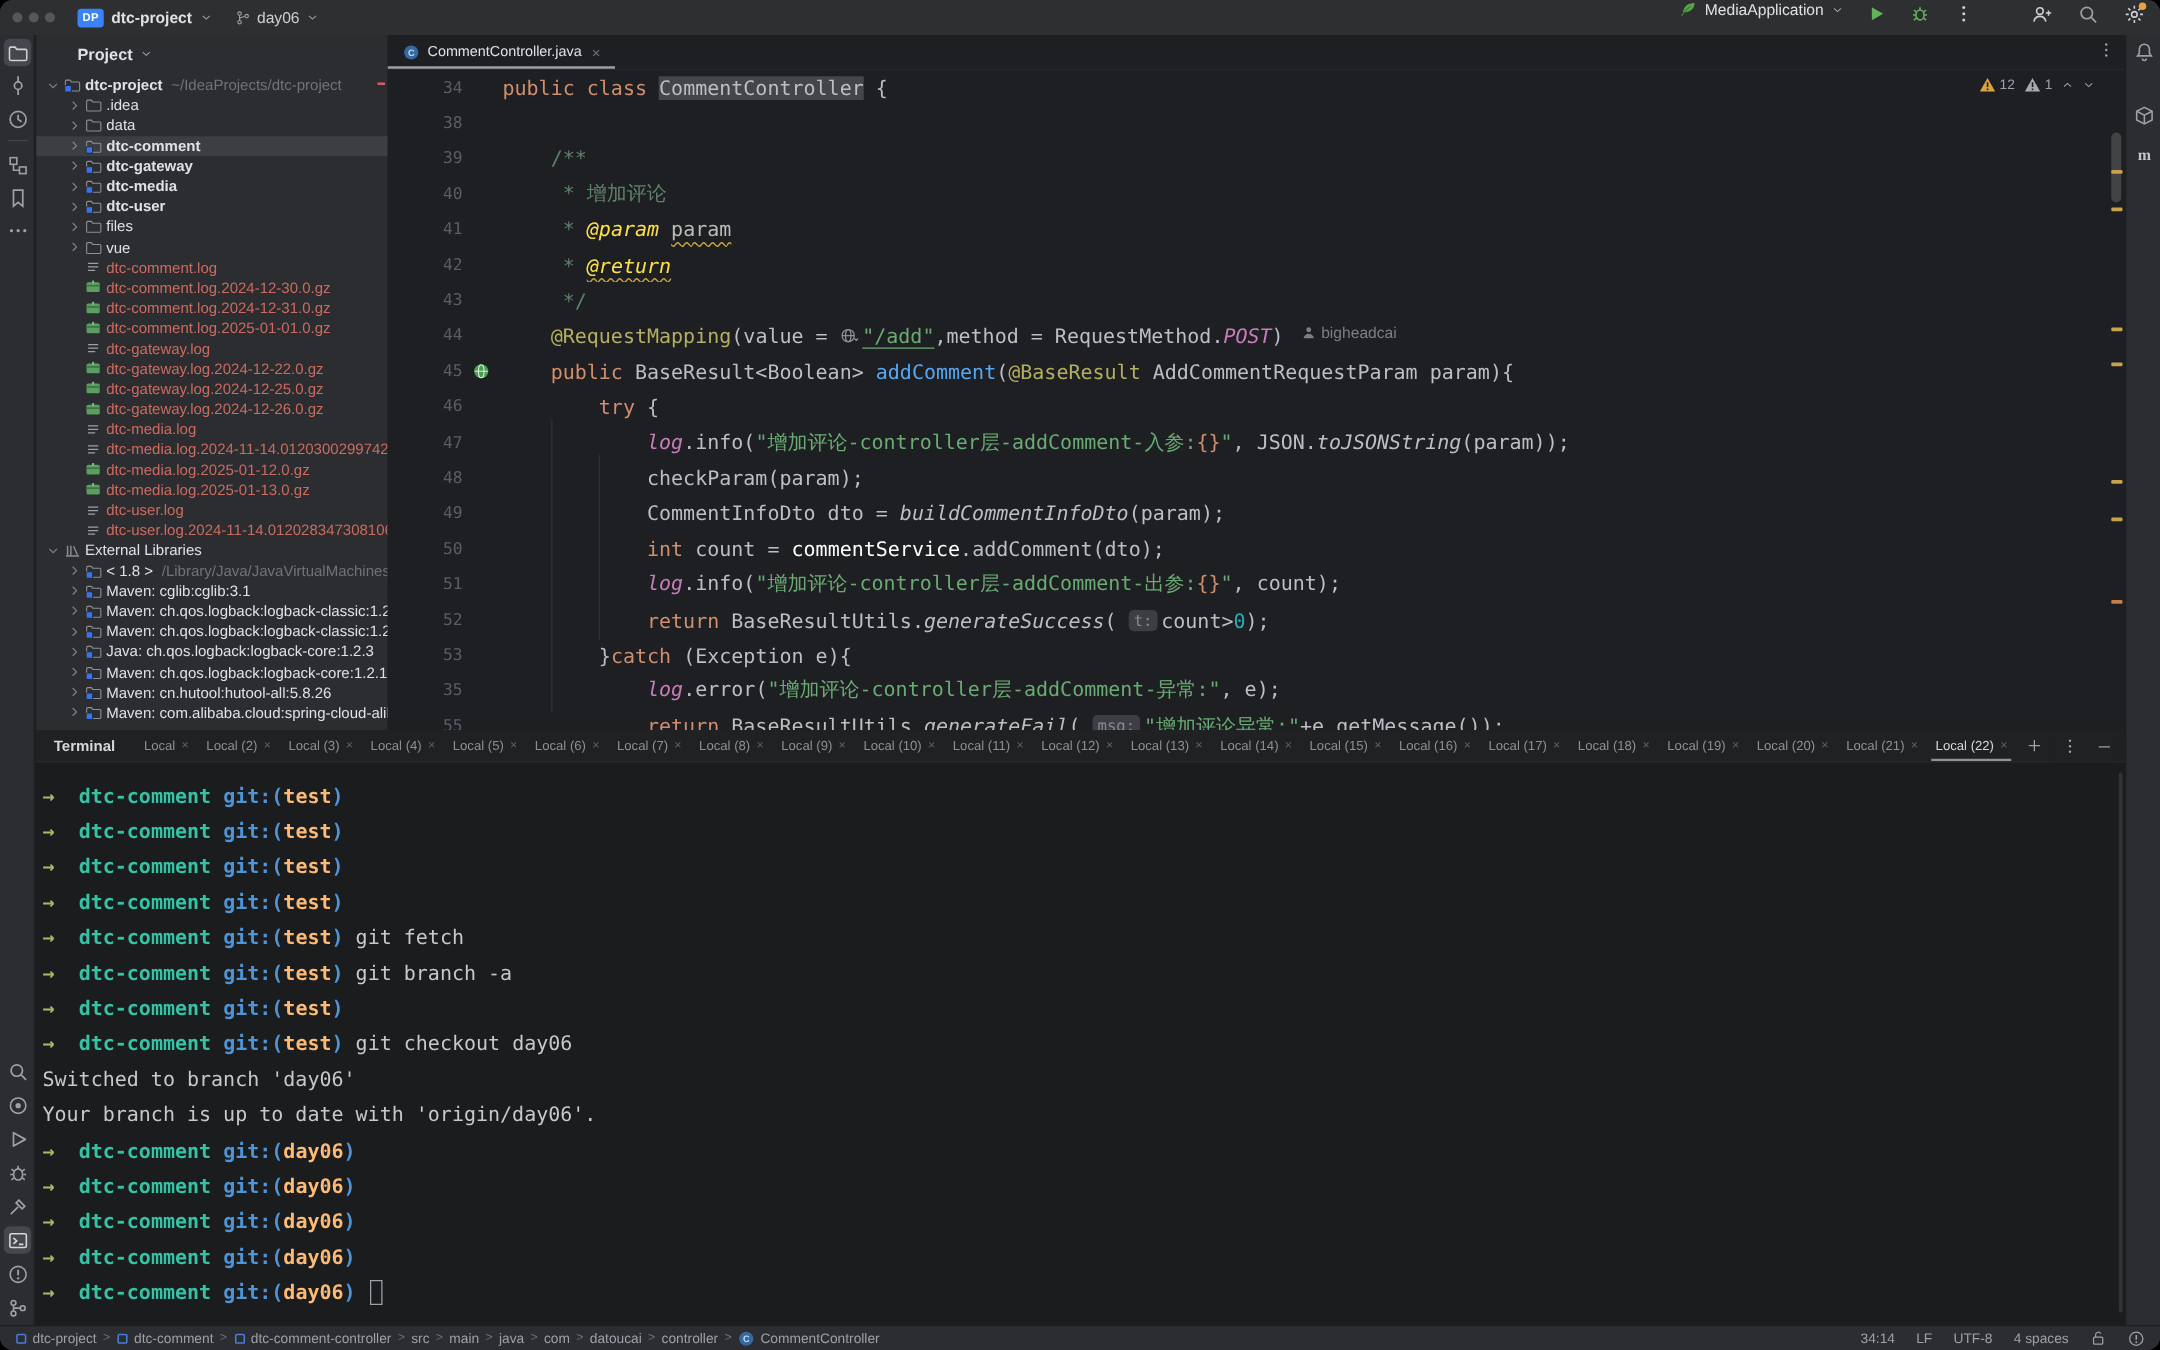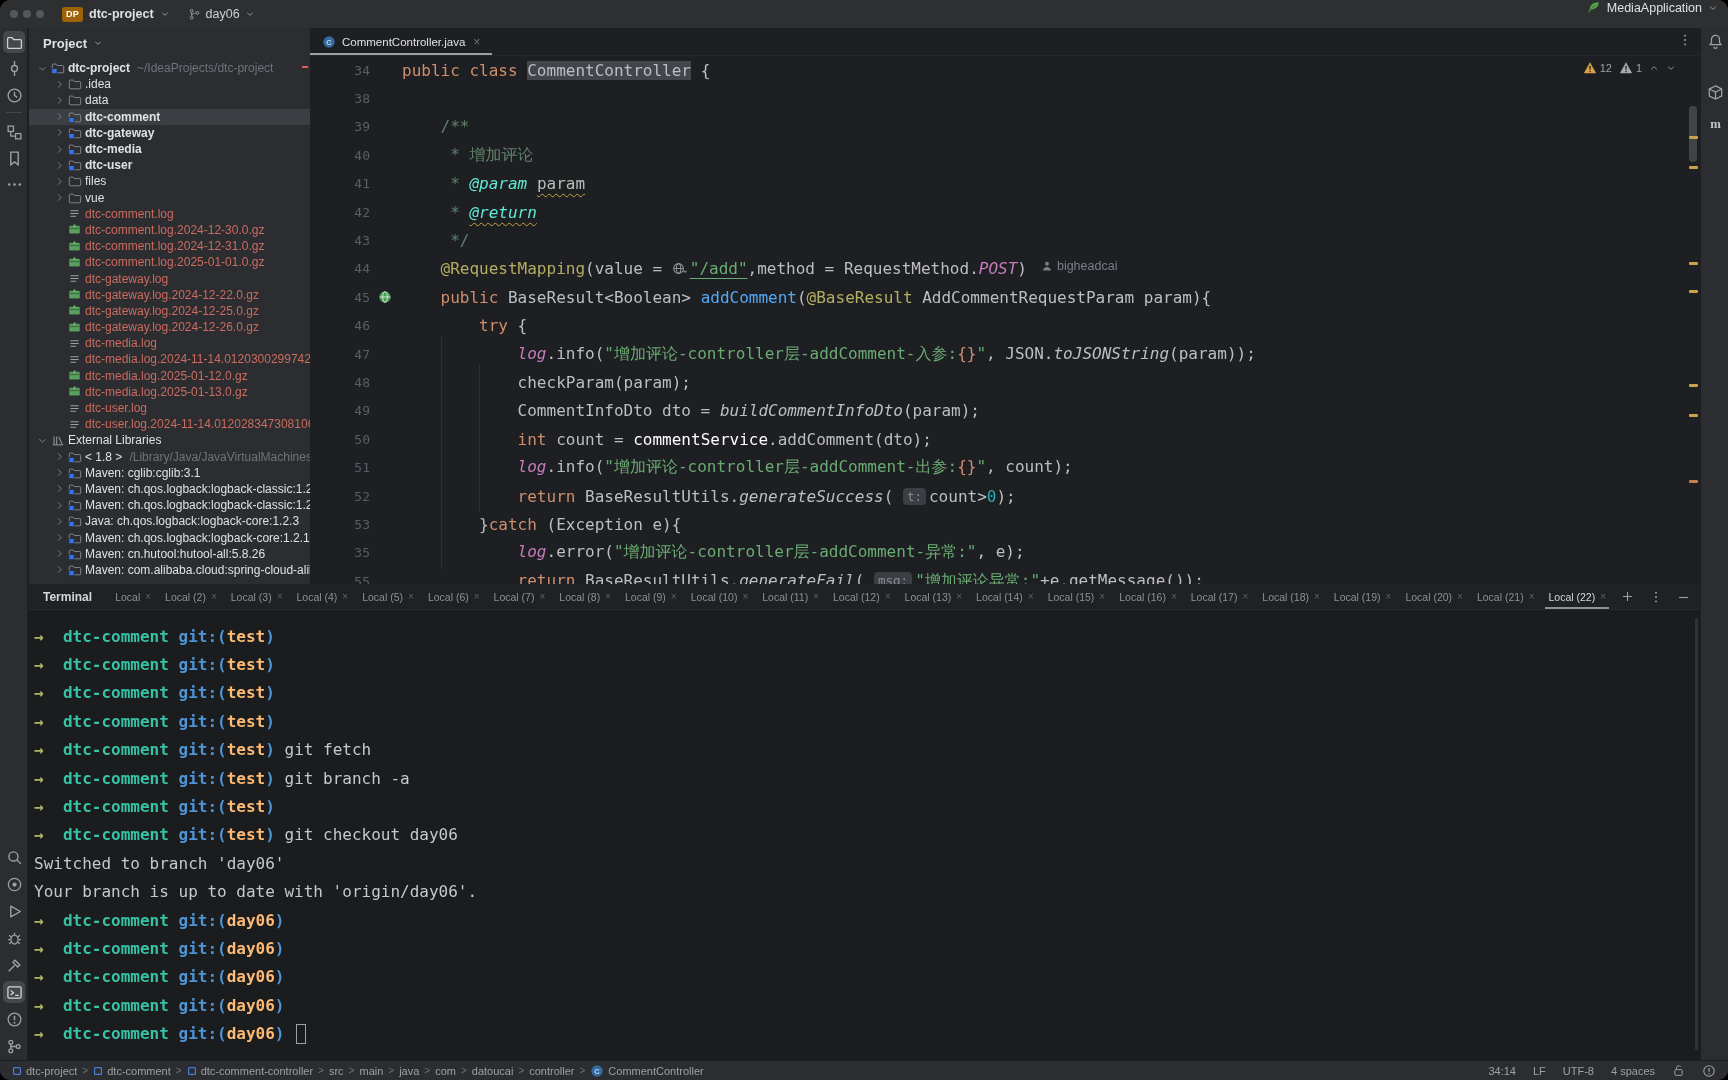--- a/index.html
+++ b/index.html
@@ -5,37 +5,37 @@
   html,body{margin:0;padding:0;background:#000;}
   *{box-sizing:border-box;}
   .window{position:relative;width:1728px;height:1080px;background:#1E1F22;border-radius:10px;overflow:hidden;
           font-family:"Liberation Sans",sans-serif;color:#DFE1E5;}
   svg{display:block;}
   
   .titlebar{position:absolute;left:0;top:0;right:0;height:28px;background:#2D2F31;}
   .traffic{position:absolute;left:10px;top:10px;display:flex;gap:5px;}
   .dot{width:8px;height:8px;border-radius:50%;background:#55585B;}
   .tb-left{position:absolute;left:62px;top:0;height:28px;display:flex;align-items:center;gap:6px;}
-  .prj-badge{width:21px;height:15px;background:#a16207;border-radius:3px;color:#fff;font-size:9px;font-weight:bold;
+  .prj-badge{width:21px;height:15px;background:#3b82f6;border-radius:3px;color:#fff;font-size:9px;font-weight:bold;
              display:flex;align-items:center;justify-content:center;letter-spacing:.2px;}
   .tb-name{font-size:12.5px;font-weight:600;color:#DFE1E5;}
   .tb-branch{display:flex;align-items:center;gap:5px;margin-left:12px;color:#CED0D6;font-size:12.5px;}
-  .tb-right{position:absolute;right:10px;top:0;height:40px;display:flex;align-items:flex-start;gap:15px;flex-direction:column;}
+  .tb-right{position:absolute;right:10px;top:0;height:40px;display:flex;align-items:flex-start;gap:15px;}
   .runcfg{display:flex;align-items:center;gap:6px;font-size:12.5px;color:#DFE1E5;}
   .tb-ic{position:relative;display:flex;align-items:center;justify-content:center;width:22px;height:22px;}
   .badge-dot{position:absolute;top:2px;right:1px;width:6px;height:6px;border-radius:50%;background:#E8A33D;}
   .tb-sep{width:10px;}
   
   .stripe-left{position:absolute;left:0;top:28px;width:28px;bottom:20px;background:#2B2D30;border-right:1px solid #1E1F22;}
   .stripe-right{position:absolute;right:0;top:28px;width:28px;bottom:20px;background:#2B2D30;border-left:1px solid #1E1F22;}
   .sic{position:absolute;left:3px;width:22px;height:22px;border-radius:5px;display:flex;align-items:center;justify-content:center;}
   .sic.active{background:#44474C;}
   .stripe-div{position:absolute;left:6px;width:16px;height:1px;background:#43454A;}
   
-  .project-panel{position:absolute;left:29px;top:28px;width:282px;bottom:496px;background:#2B2D30;overflow:hidden;}
+  .project-panel{position:absolute;left:29px;top:28px;width:282px;bottom:496px;background:#2B2D30;overflow:hidden;padding-left:19px;}
   .pp-head{display:flex;align-items:center;gap:6px;height:30px;padding-left:14px;font-size:13px;font-weight:700;color:#DFE1E5;}
   .tree{position:absolute;left:0;top:32px;right:0;bottom:0;font-size:12px;}
   .trow{height:16.2px;display:flex;align-items:center;white-space:nowrap;overflow:hidden;}
   .trow.sel{background:#3B3E42;}
   .arr{width:14px;display:flex;justify-content:center;flex:none;}
   .tico{width:17px;display:flex;justify-content:center;flex:none;}
   .tlabel{margin-left:2px;color:#DFE1E5;}
   .tlabel.b{font-weight:700;}
   .tlabel.red{color:#CC6B5F;}
   .tpath{margin-left:7px;color:#6F737A;}
@@ -49,21 +49,21 @@
   .tab-kebab{position:absolute;right:8px;top:5px;}
   .inspections{position:absolute;right:24px;top:33px;display:flex;align-items:center;gap:7px;font-size:11px;color:#9DA0A8;z-index:5;}
   .insp-g{display:flex;align-items:center;gap:3px;}
   .codewrap{position:absolute;left:0;top:28px;right:14px;bottom:0;overflow:hidden;}
   .crow{position:relative;height:28.4px;display:flex;align-items:center;}
   .lnum{width:60px;flex:none;text-align:right;color:#595E66;font:13px "DejaVu Sans Mono",monospace;}
   .lgap{width:32px;flex:none;position:relative;height:100%;}
   .lcode{font:16px "DejaVu Sans Mono",monospace;white-space:pre;color:#BCBEC4;}
   .gicon{position:absolute;left:8px;top:7px;}
   .tk-kw{color:#CF8E6D;} .tk-pl,.tk-id{color:#BCBEC4;}
-  .tk-doc{color:#5F826B;} .tk-doctag{color:#5eead4;font-style:italic;}
+  .tk-doc{color:#5F826B;} .tk-doctag{color:#fde047;font-style:italic;}
   .wavy{text-decoration:underline;text-decoration-style:wavy;text-decoration-color:#C7A43F;text-decoration-thickness:1px;text-underline-offset:4px;}
   .tk-docparam{color:#B9BDB4;}
   .tk-str{color:#6AAB73;} .tk-strbr{color:#CF8E6D;}
   .tk-strund{color:#6AAB73;text-decoration:underline;text-underline-offset:4px;}
   .tk-ann{color:#B3AE60;} .tk-field{color:#ffffff;} .tk-fieldit{color:#C77DBB;font-style:italic;}
   .tk-stat{font-style:italic;color:#BCBEC4;} .tk-statp{font-style:italic;color:#C77DBB;}
   .tk-num{color:#2AACB8;} .tk-mth{color:#56A8F5;}
   .tk-hl{background:#43454A;color:#BCBEC4;}
   .tk-inlay{display:inline-block;background:#3C3E43;color:#868A91;border-radius:4px;font-size:12.5px;padding:1px 4px;margin:0 3px 0 0;font-style:normal;vertical-align:1px;}
   .tk-author{color:#787F88;font-size:12.5px;font-family:"Liberation Sans",sans-serif;display:inline-flex;align-items:center;gap:4px;vertical-align:2px;margin-left:14px;}

